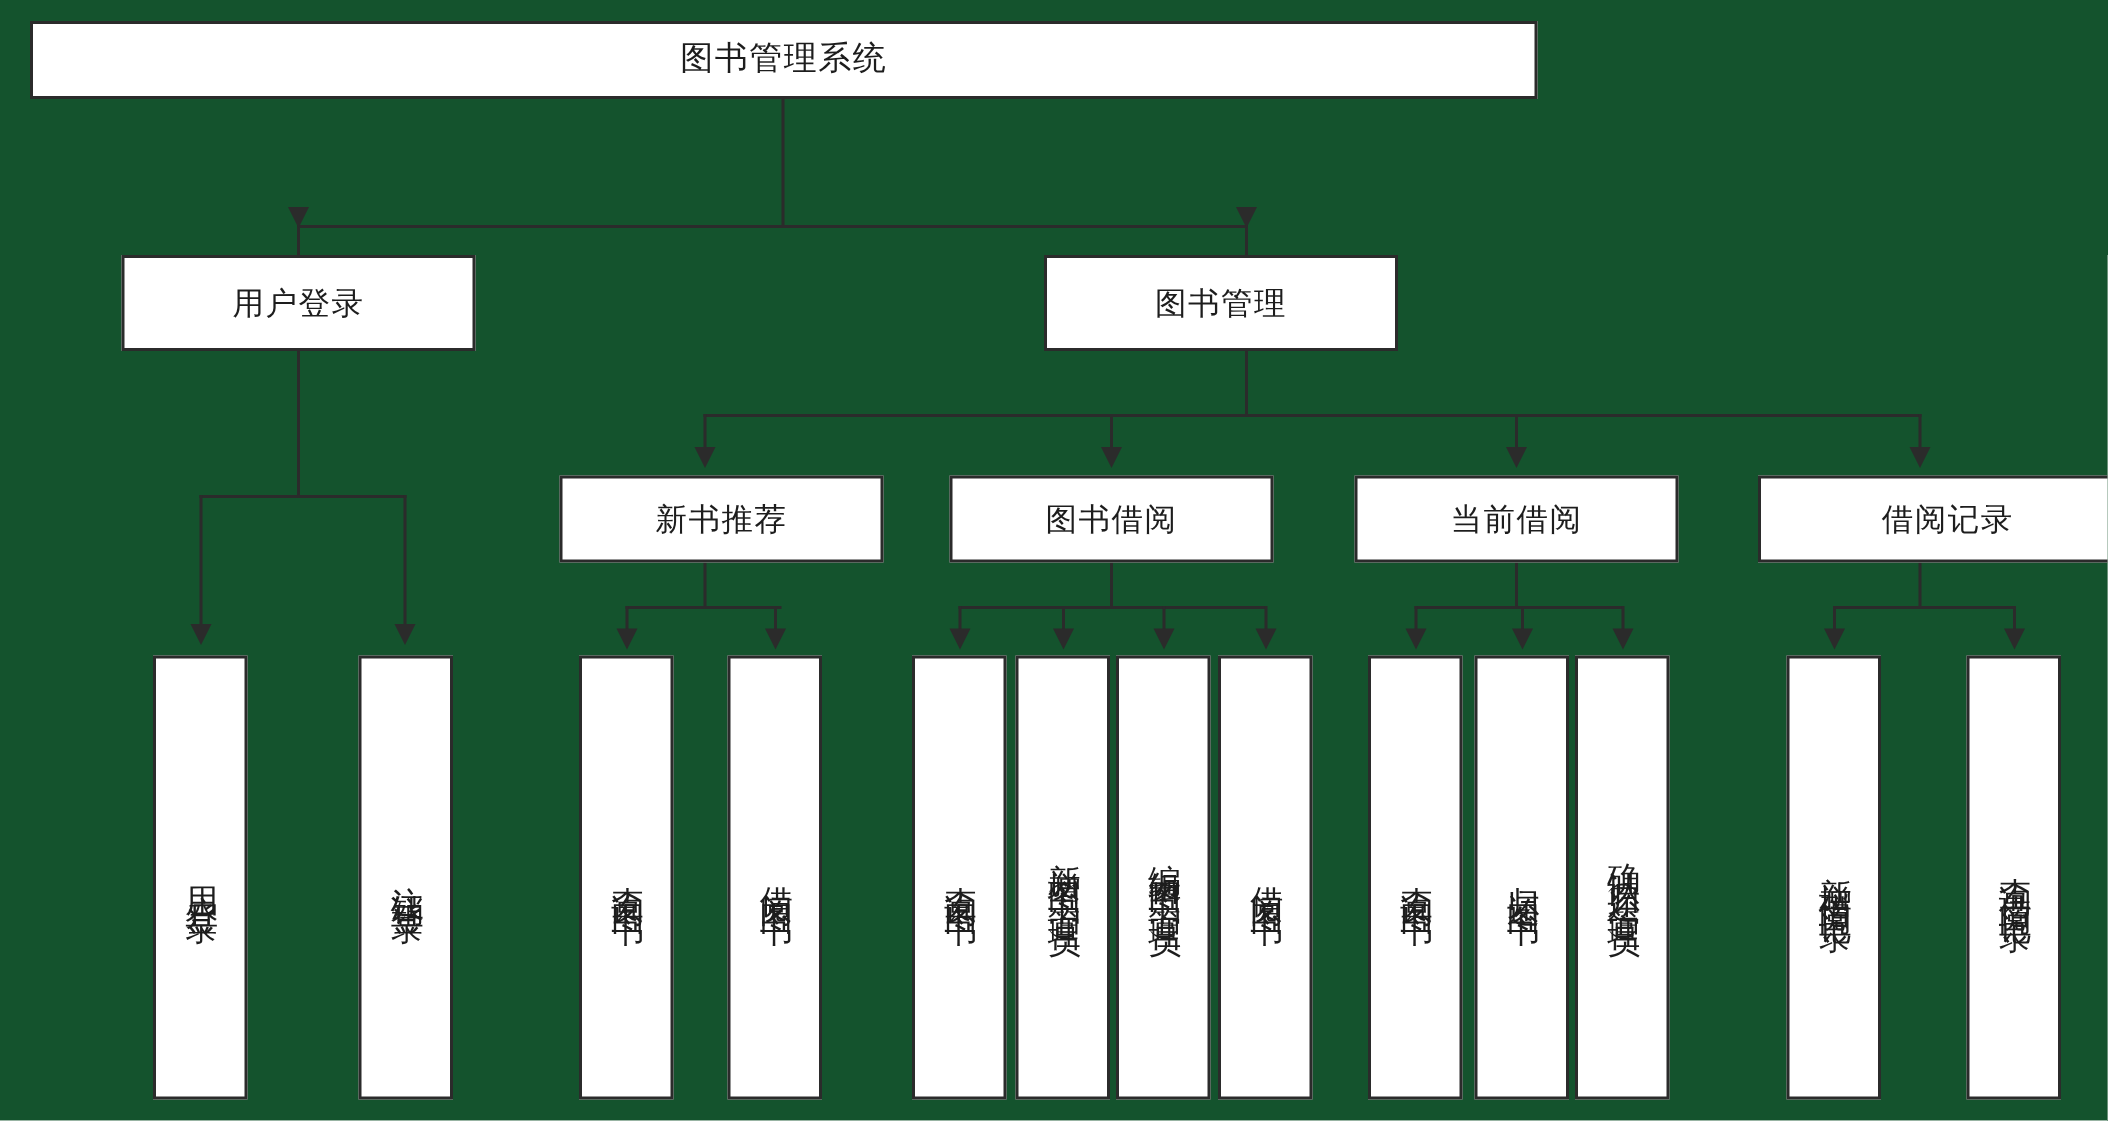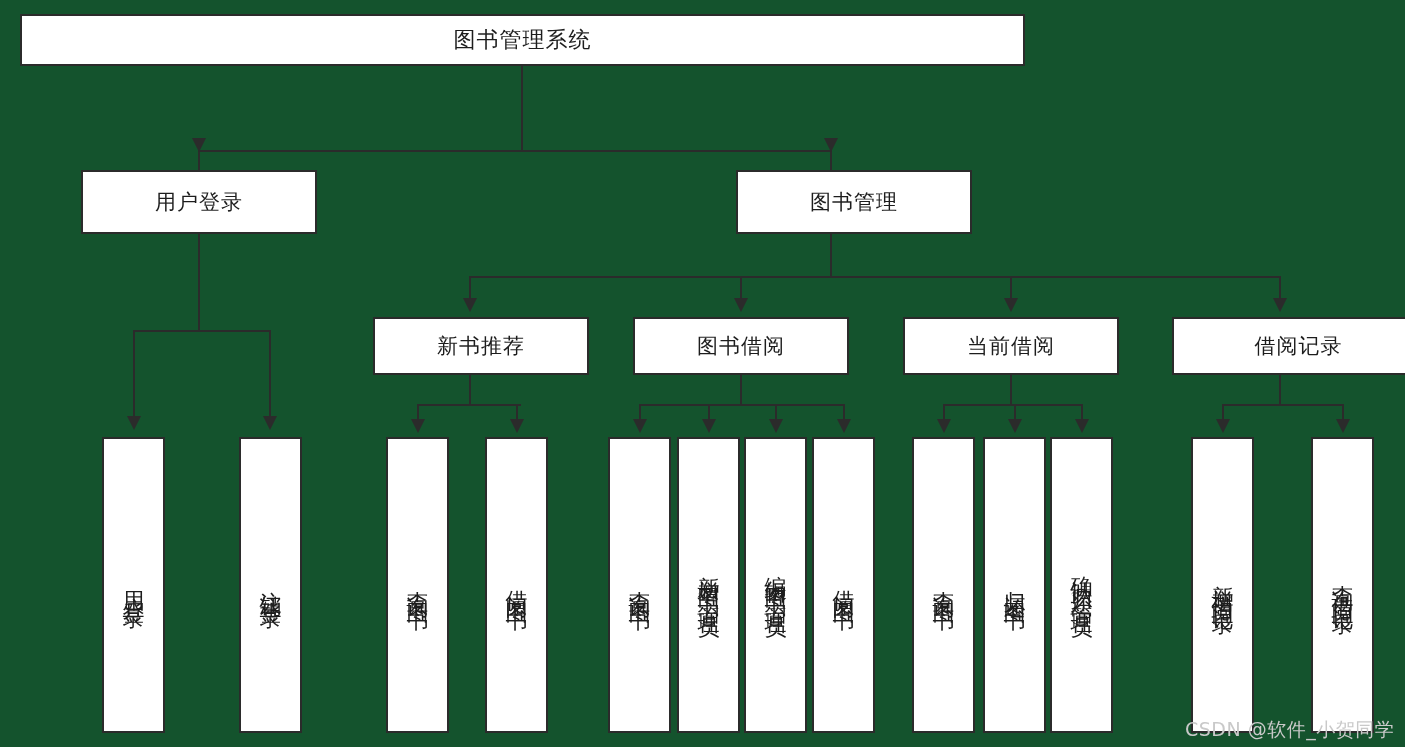--- a/index.html
+++ b/index.html
@@ -153,21 +153,21 @@
   <div class="ln v" style="left:1342px; top:404px; height:20px;"></div>
   <div class="arrow" style="left:1336px; top:419px;"></div>
 
   <div class="node h root" style="left:20px; top:14px; width:1005px; height:52px;">
     <span class="label">图书管理系统</span>
   </div>
 
   <div class="node h" style="left:81px; top:170px; width:236px; height:64px;">
     <span class="label">用户登录</span>
   </div>
-  <div class="node h" style="left:736px; top:170px; width:236px; height:64px;">
+  <div class="node h" style="left:696px; top:170px; width:236px; height:64px;">
     <span class="label">图书管理</span>
   </div>
 
   <div class="node h" style="left:373px; top:317px; width:216px; height:58px;">
     <span class="label">新书推荐</span>
   </div>
   <div class="node h" style="left:633px; top:317px; width:216px; height:58px;">
     <span class="label">图书借阅</span>
   </div>
   <div class="node h" style="left:903px; top:317px; width:216px; height:58px;">
@@ -210,15 +210,14 @@
   <div class="node v" style="left:1050px; top:437px; width:63px; height:296px;">
     <span class="label">确认归还（管理员）</span>
   </div>
   <div class="node v" style="left:1191px; top:437px; width:63px; height:296px;">
     <span class="label">新增借阅记录</span>
   </div>
   <div class="node v" style="left:1311px; top:437px; width:63px; height:296px;">
     <span class="label">查询借阅记录</span>
   </div>
 
-  <div id="watermark" style="left:1185px; top:717px;">CSDN @软件_小贺同学</div>
 
 </div>
 
 </body></html>

